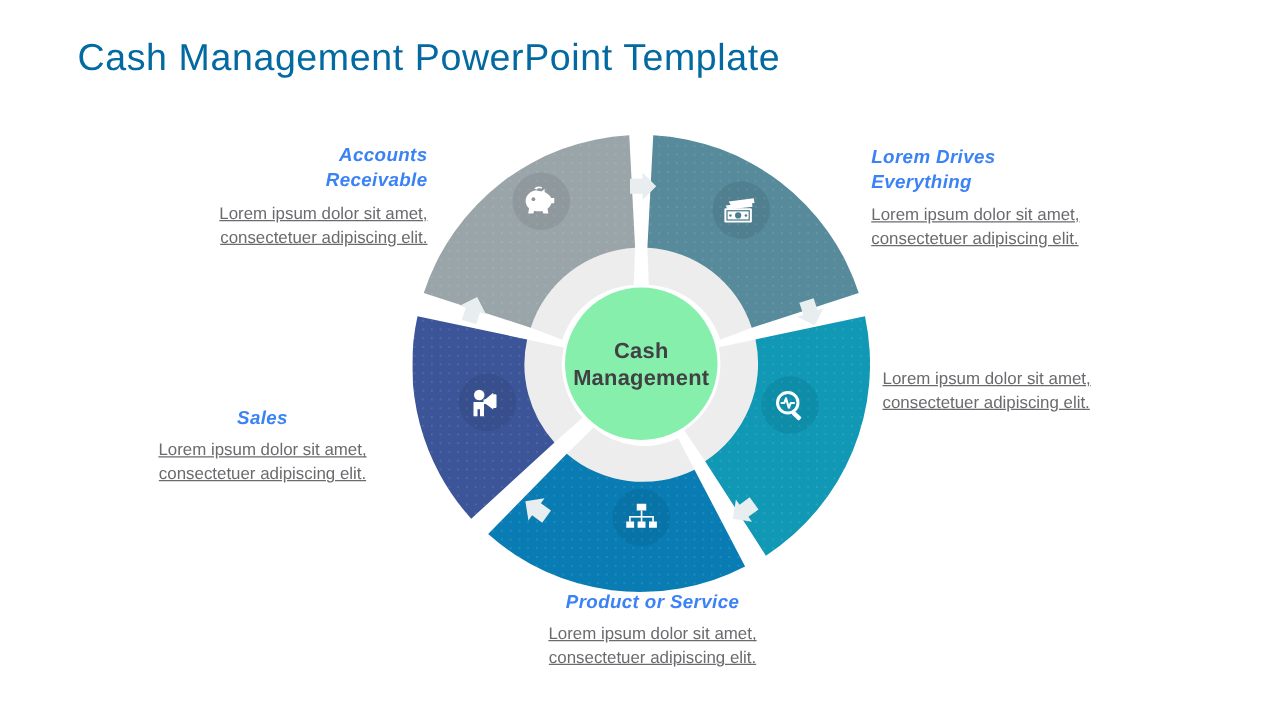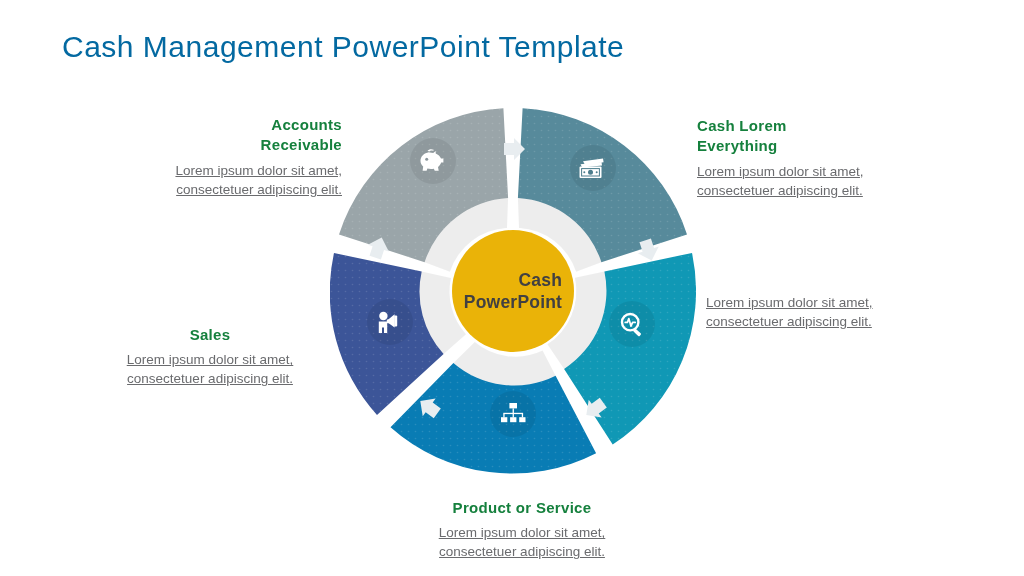--- a/index.html
+++ b/index.html
@@ -31,57 +31,58 @@
     width:366px;height:366px;
   }
   .wheel-wrap svg{display:block;}
 
   
   .hub{
     position:absolute;
     left:452px;top:230px;
     width:122px;height:122px;
     border-radius:50%;
-    background:#eab308;
+    background:#86efac;
     display:flex;align-items:center;justify-content:center;
-    text-align:right;
+    text-align:center;
     box-shadow:0 0 0 2px #ffffff;
   }
   .hub-text{
     font-size:17.5px;
     font-weight:bold;
     color:#414042;
     line-height:1.28;
     letter-spacing:0.2px;
   }
 
   
   .callout{position:absolute;}
   .callout .head{
     font-size:15px;
     font-weight:bold;
-    color:#15803d;
+    color:#3b82f6;
     line-height:1.35;
     letter-spacing:0.3px;
     margin-bottom:5px;
+    font-style:italic;
   }
   .callout .body{
     font-size:13.5px;
     color:#6a6b6e;
     line-height:1.42;
     text-decoration:underline;
   }
   .align-right{text-align:right;}
   .align-left{text-align:left;}
   .align-center{text-align:center;}
 
   #callout-accounts-receivable{left:92px;top:115px;width:250px;}
   #callout-cash-drives{left:697px;top:116px;width:260px;}
   #callout-inventory{left:706px;top:293px;width:250px;}
-  #callout-product{left:382px;top:498px;width:280px;}
+  #callout-product{left:382px;top:472px;width:280px;}
   #callout-sales{left:95px;top:325px;width:230px;text-align:center;}
 </style>
 </head>
 <body>
 
 <div id="slide">
 
   <div class="title">Cash Management PowerPoint Template</div>
 
   <div class="wheel-wrap">
@@ -201,38 +202,38 @@
       </g>
       <g transform="translate(48,141) rotate(288)">
         <use href="#flowArrow"></use>
       </g>
     </svg>
   </div>
 
   <div class="hub">
     <div class="hub-text">
       <span>Cash</span><br>
-      <span>PowerPoint</span>
+      <span>Management</span>
     </div>
   </div>
 
   <div class="callout align-right" id="callout-accounts-receivable">
     <div class="head">
       <span>Accounts</span><br>
       <span>Receivable</span>
     </div>
     <div class="body">
       <span>Lorem ipsum dolor sit amet,</span><br>
       <span>consectetuer adipiscing elit.</span>
     </div>
   </div>
 
   <div class="callout align-left" id="callout-cash-drives">
     <div class="head">
-      <span>Cash Lorem</span><br>
+      <span>Lorem Drives</span><br>
       <span>Everything</span>
     </div>
     <div class="body">
       <span>Lorem ipsum dolor sit amet,</span><br>
       <span>consectetuer adipiscing elit.</span>
     </div>
   </div>
 
   <div class="callout align-left" id="callout-inventory">
     <div class="body">

